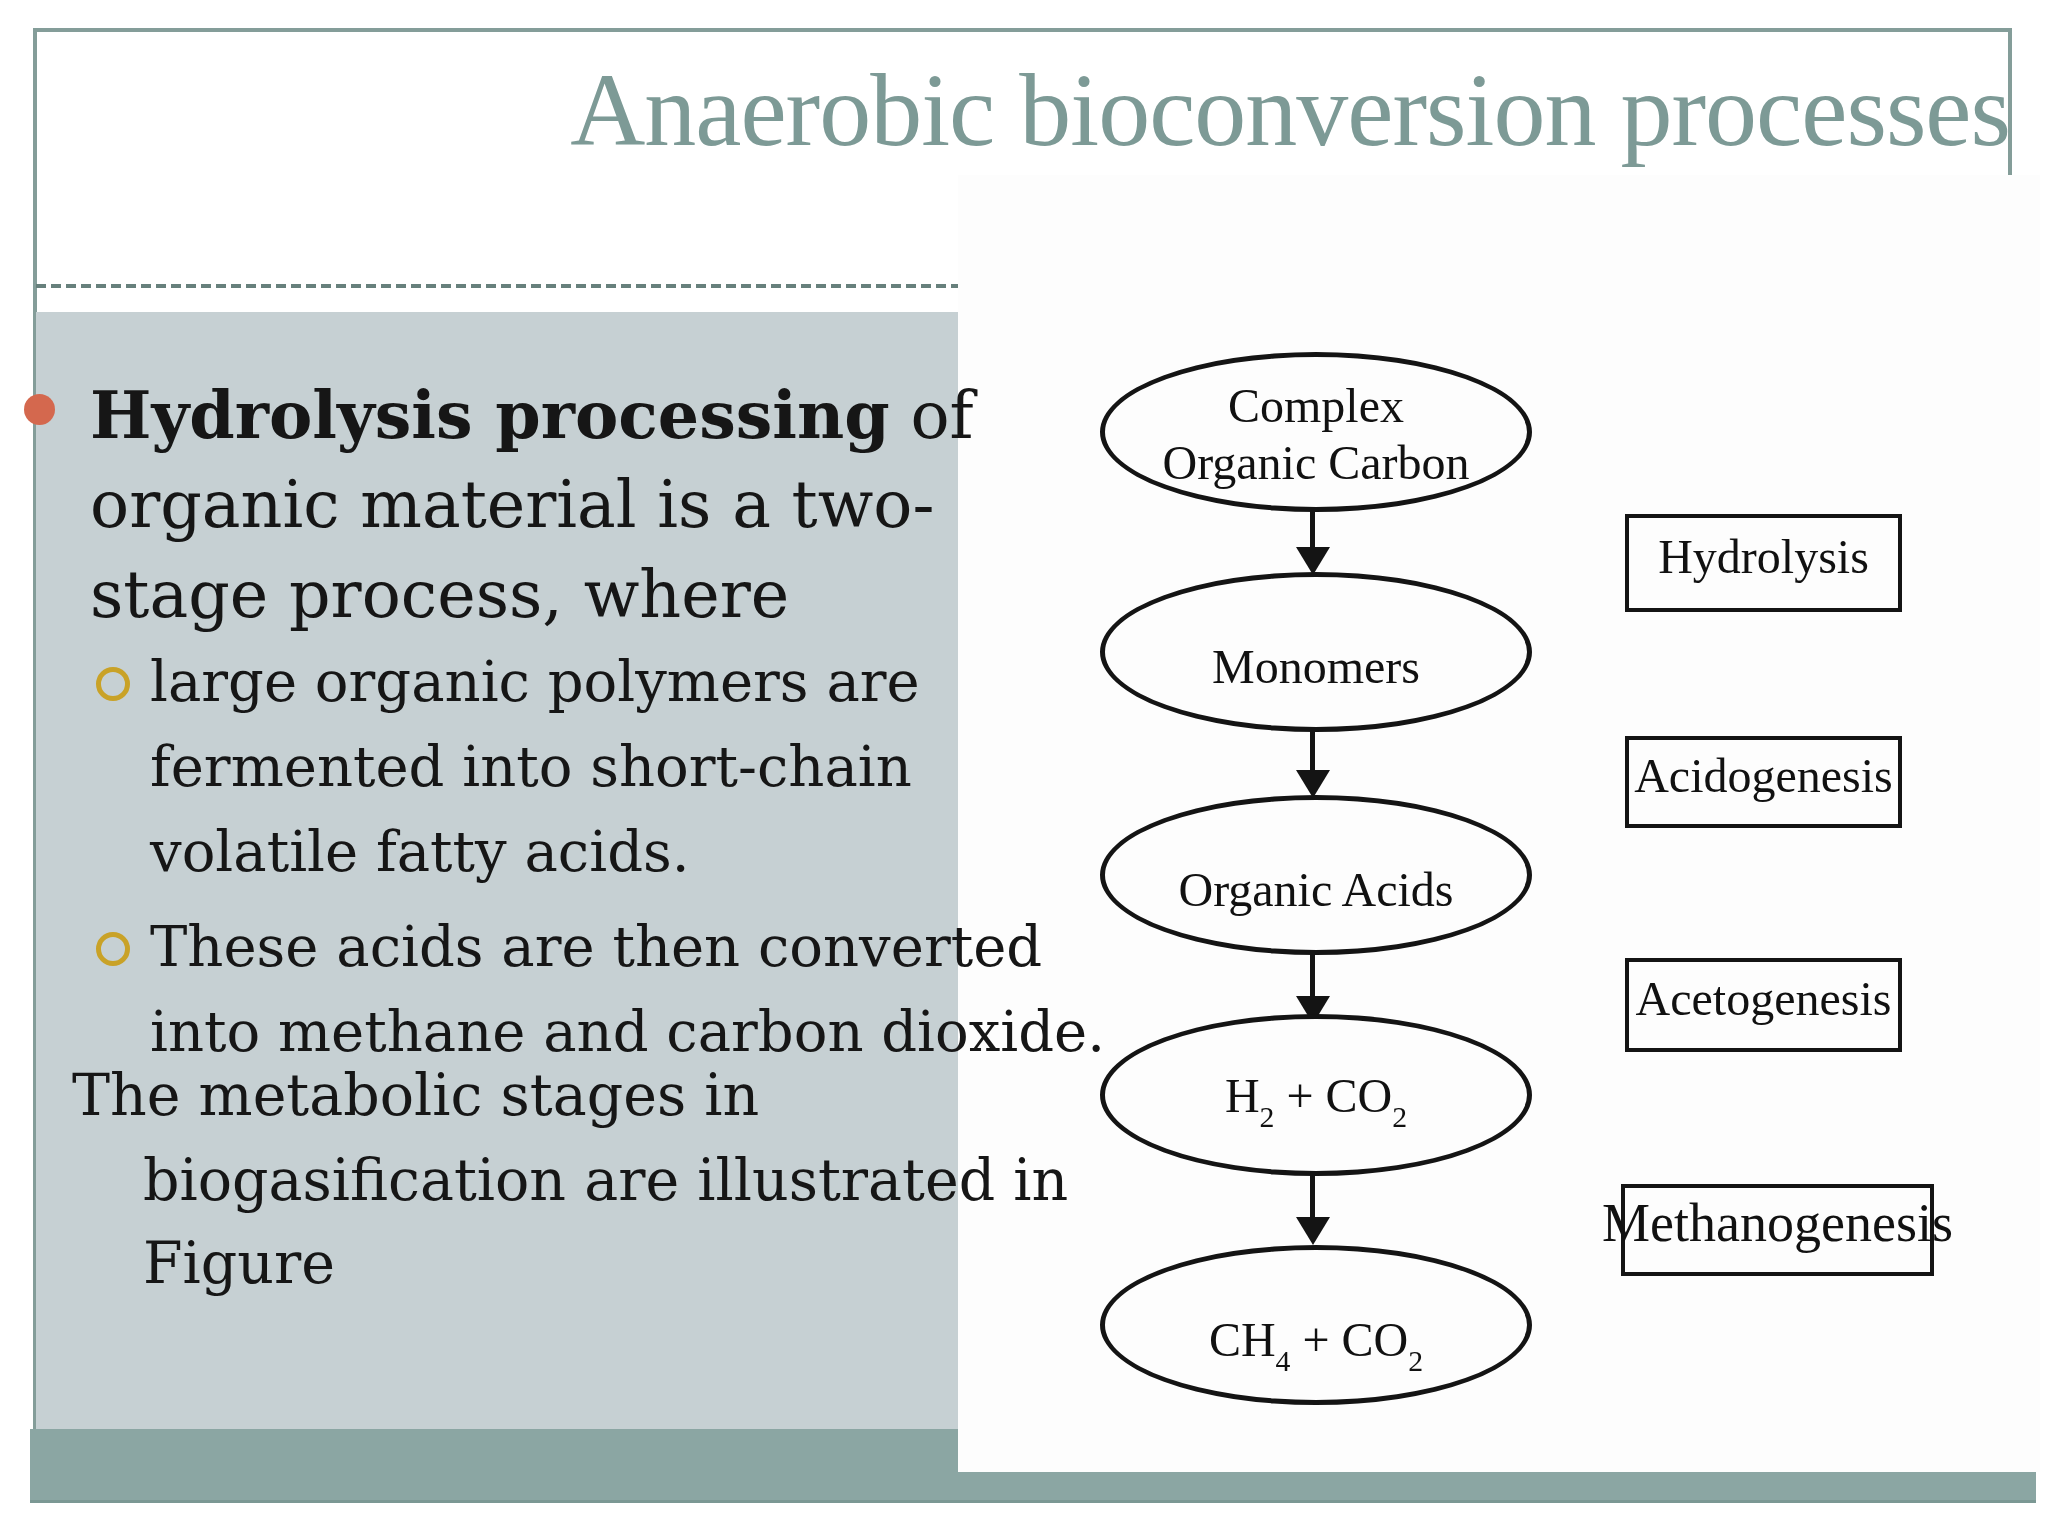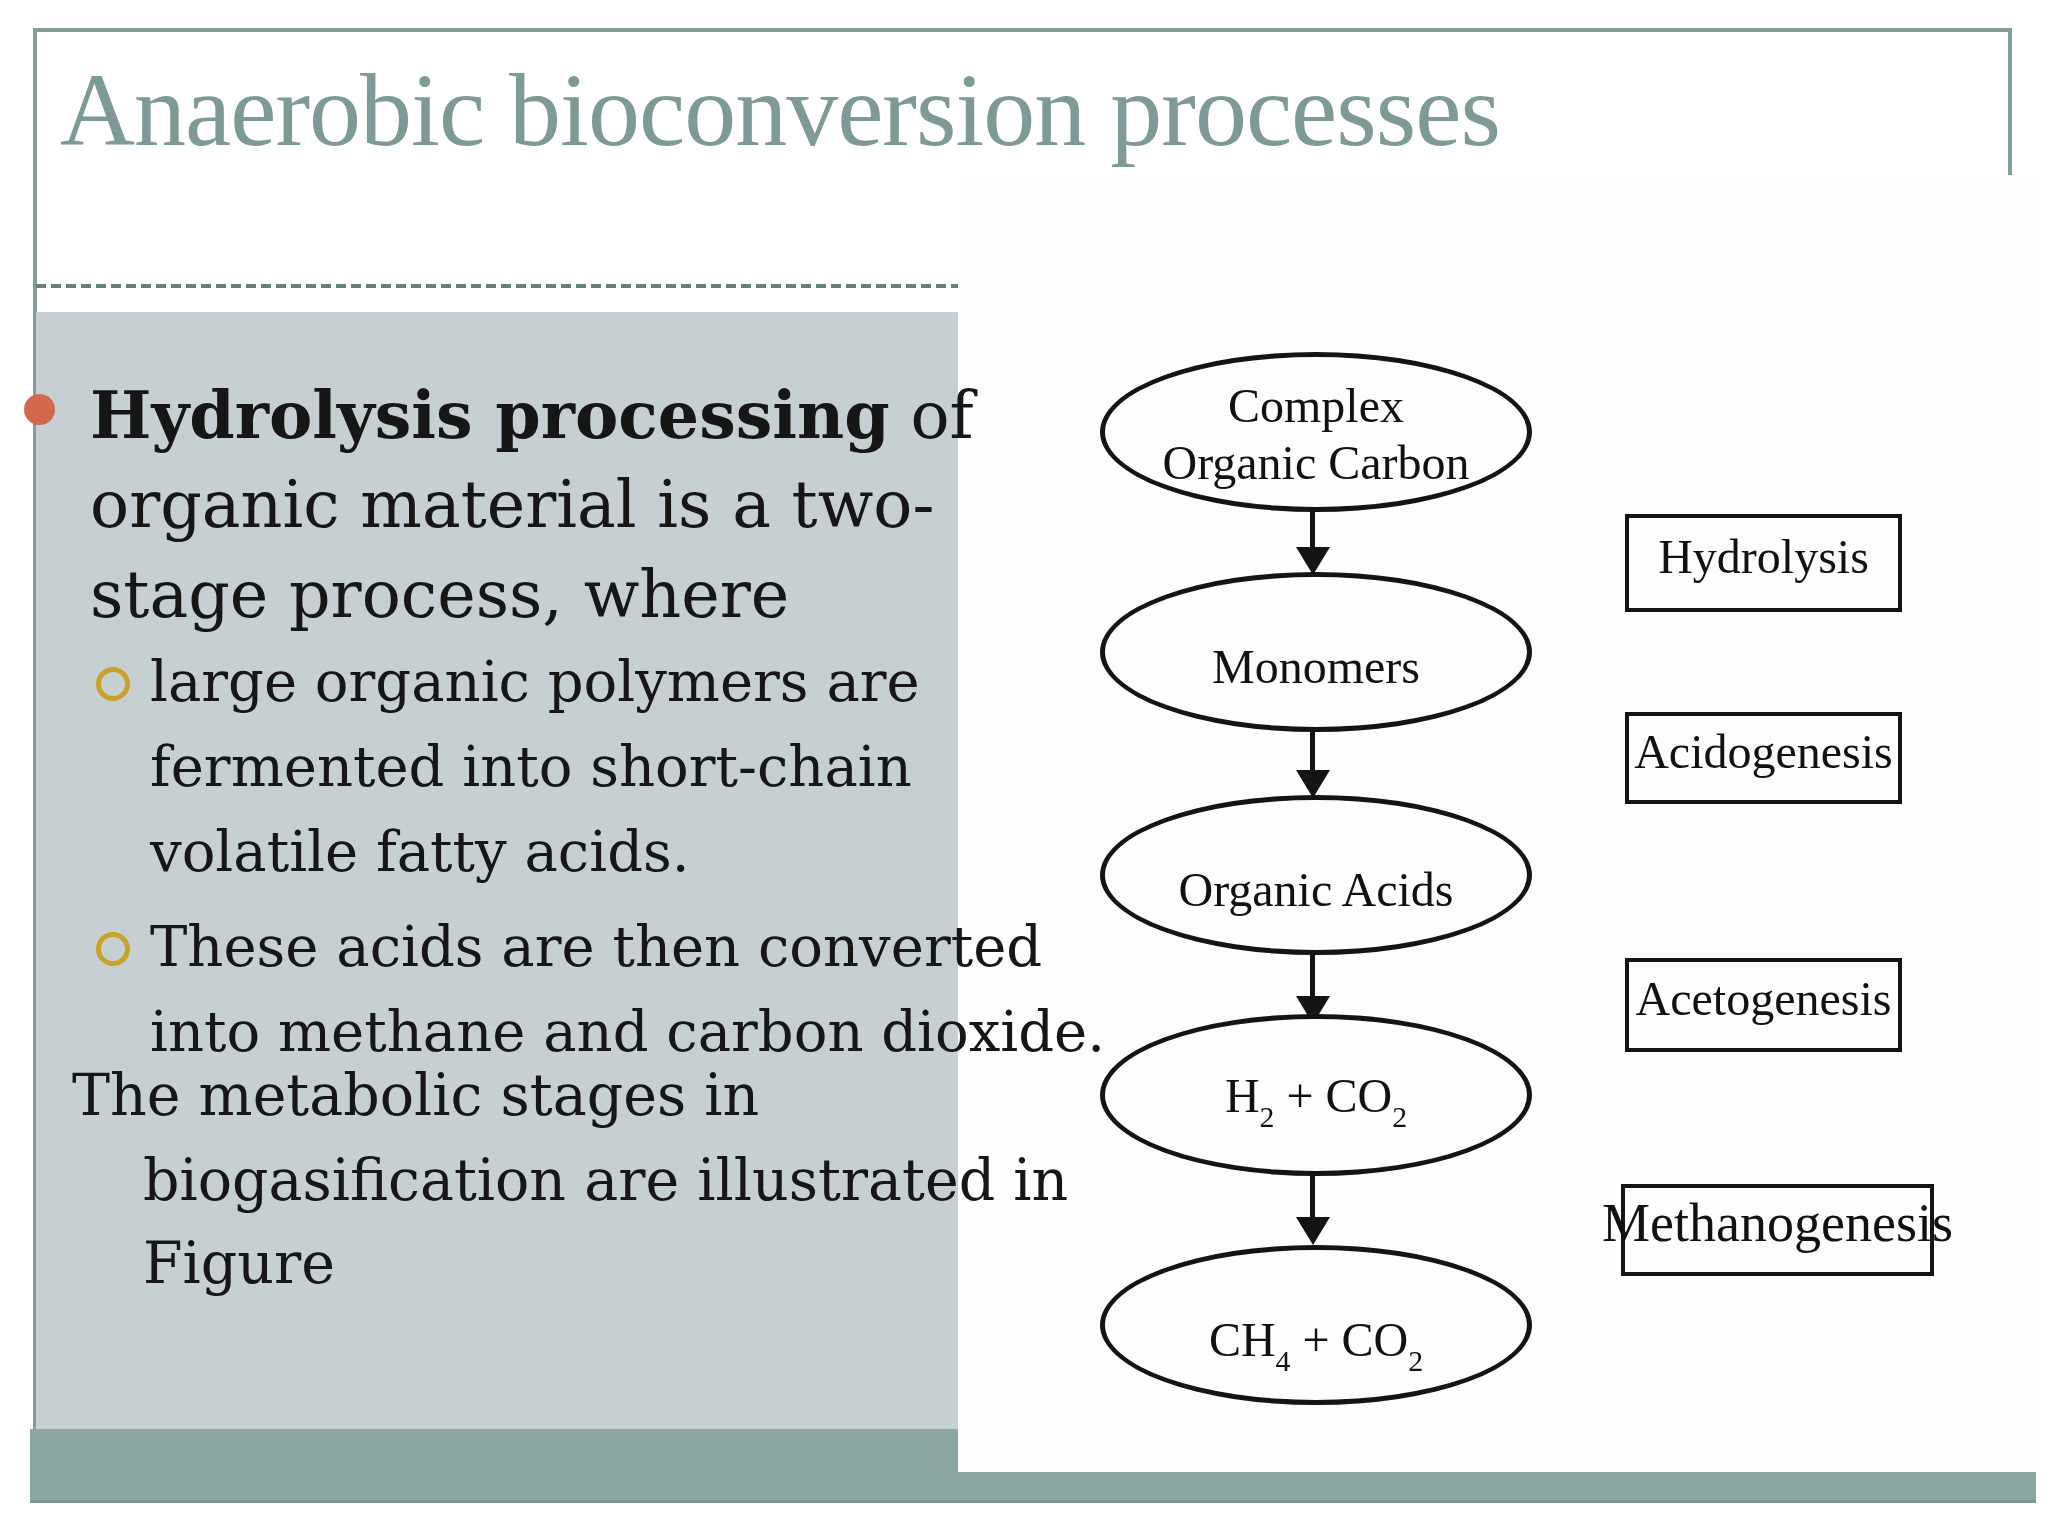--- a/index.html
+++ b/index.html
@@ -4,21 +4,21 @@
 <style>
   html,body{margin:0;padding:0;background:#ffffff;}
   #stage{position:relative;width:2048px;height:1536px;background:#ffffff;overflow:hidden;
          font-family:"DejaVu Serif",serif;color:#161616;}
   .abs{position:absolute;}
 
   
   #frame{left:33px;top:28px;width:1979px;height:1474px;border:4px solid #849d99;box-sizing:border-box;}
 
   
-  #title{left:60px;top:50px;width:1950px;text-align:left;
+  #title{left:60px;top:50px;width:1950px;text-align:right;
          font-family:"Liberation Serif",serif;font-weight:400;
          font-size:104px;letter-spacing:-1px;color:#7d9a96;white-space:nowrap;}
 
   
   #arcs{left:962px;top:214px;width:132px;height:60px;}
 
   
   #dashed{left:36px;top:284px;width:922px;height:4px;
           background:repeating-linear-gradient(90deg,#67807c 0 10px,transparent 10px 15px);}
 
@@ -63,21 +63,21 @@
   #e1{left:1100px;top:352px;width:432px;height:160px;padding-top:4px;}
   #e2{left:1100px;top:572px;width:432px;height:160px;}
   #e3{left:1100px;top:795px;width:432px;height:160px;}
   #e4{left:1100px;top:1014px;width:432px;height:162px;}
   #e5{left:1100px;top:1245px;width:432px;height:160px;}
   #a1{left:1294px;top:509px;height:66px;}
   #a2{left:1294px;top:729px;height:69px;}
   #a3{left:1294px;top:952px;height:72px;}
   #a4{left:1294px;top:1173px;height:72px;}
   #b1{left:1625px;top:514px;width:277px;height:98px;}
-  #b2{left:1625px;top:712px;width:277px;height:92px;text-align:center;}
+  #b2{left:1625px;top:736px;width:277px;height:92px;text-align:center;}
   #b3{left:1625px;top:958px;width:277px;height:94px;}
   #b4{left:1621px;top:1184px;width:313px;height:92px;font-size:54px;}
 </style>
 </head>
 <body>
 
 <div id="stage">
 
   <div id="frame" class="abs"></div>
 

